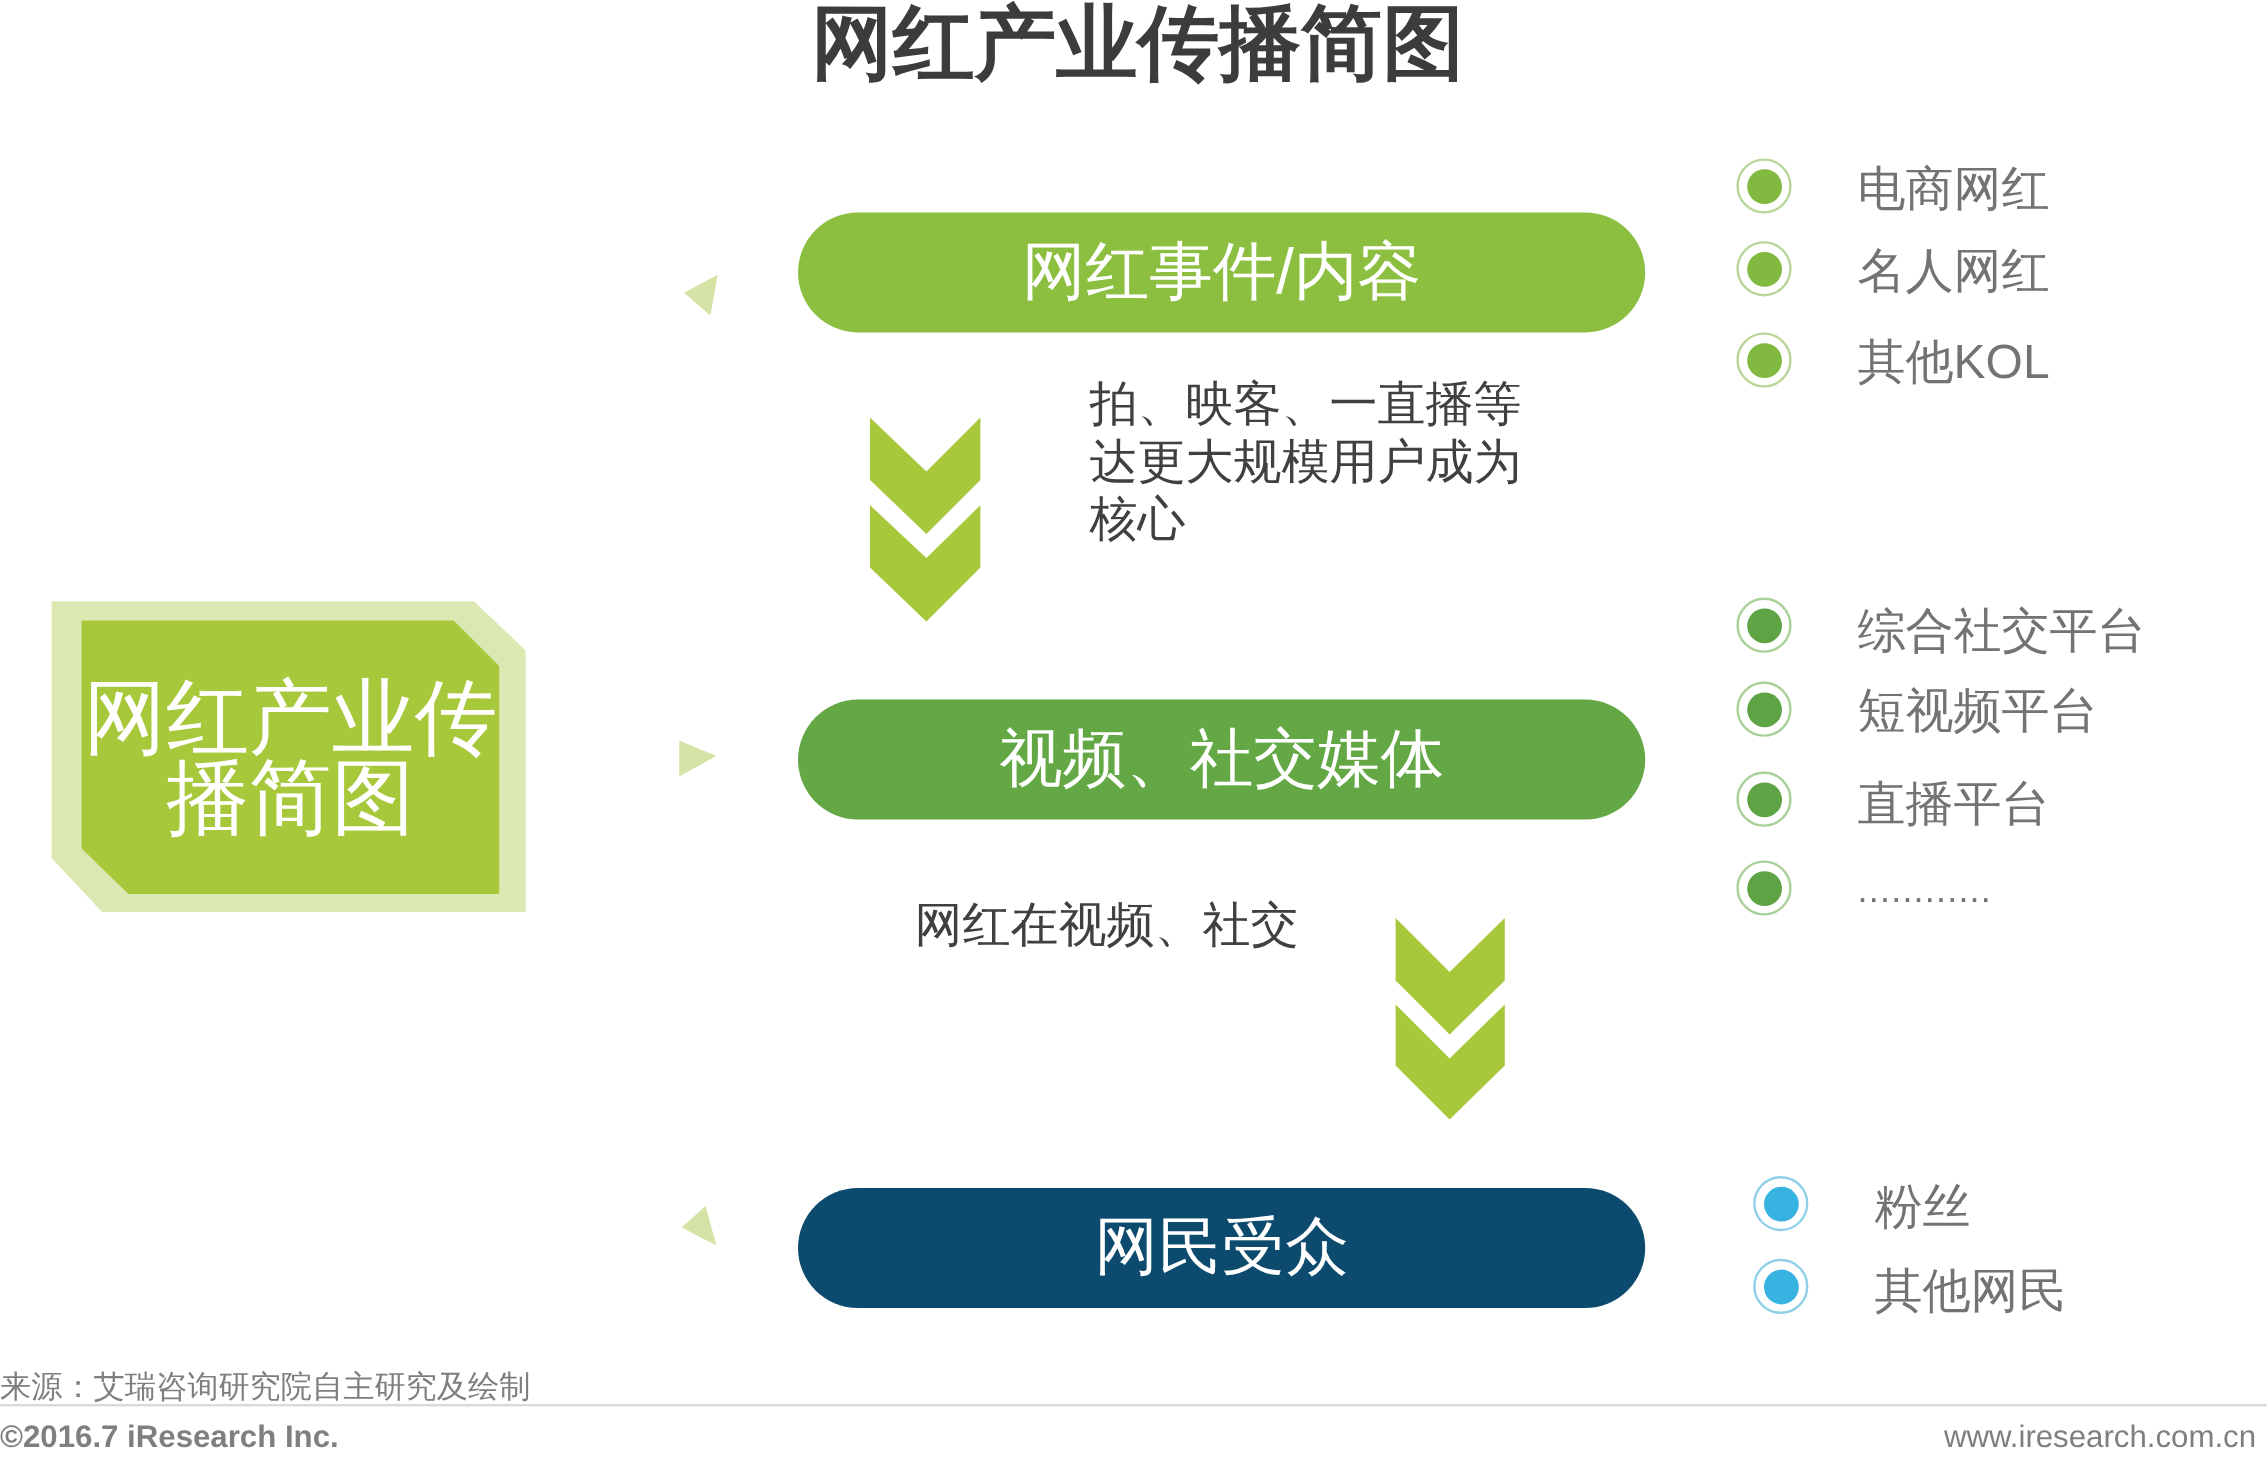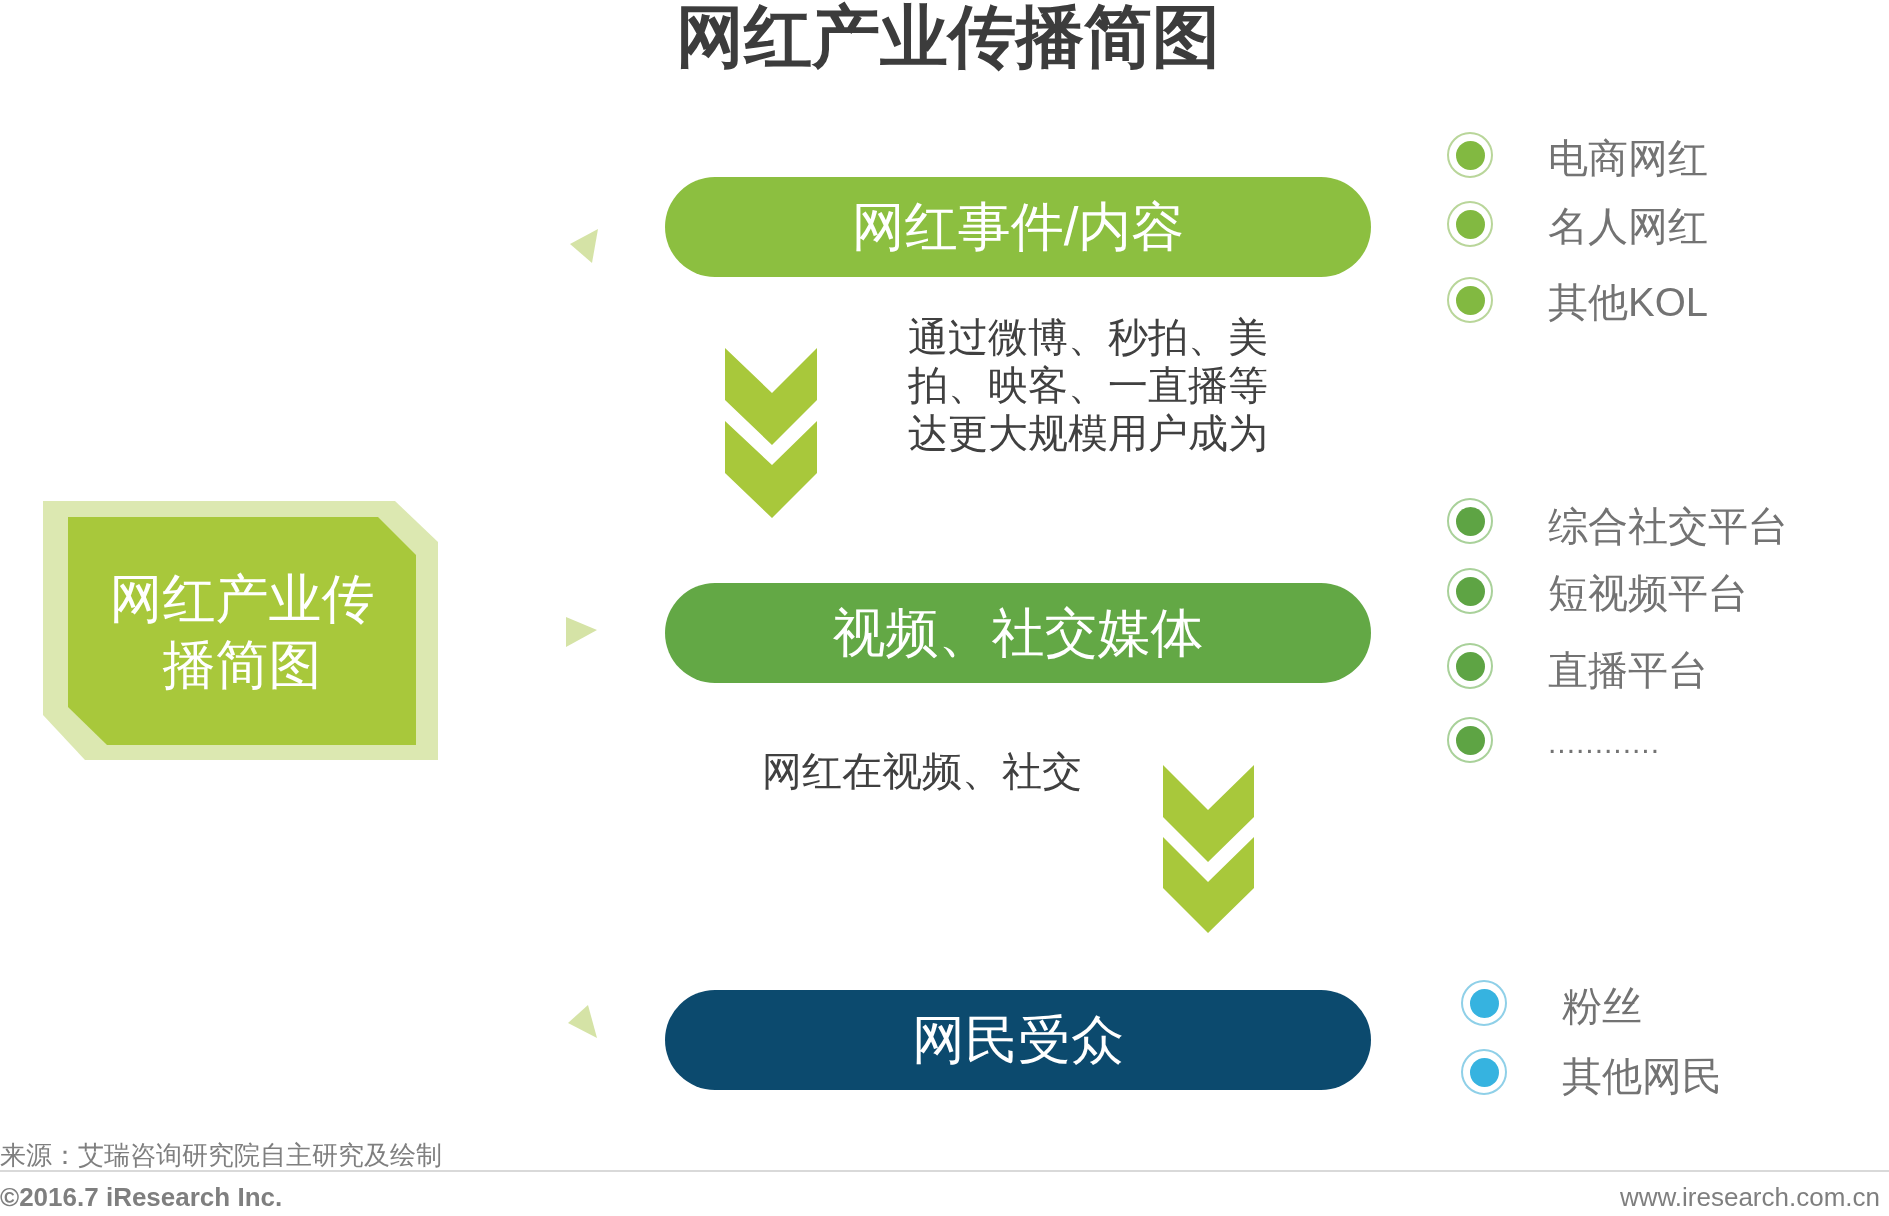--- a/index.html
+++ b/index.html
@@ -11,21 +11,21 @@
   #shapes { position: absolute; left: 0; top: 0; width: 1889px; height: 1216px; }
 
   .title {
     left: 0; top: -2px; width: 1896px; text-align: center;
     font-size: 68px; line-height: 76px; font-weight: bold; color: #3c3c3c;
     letter-spacing: 0px;
   }
 
   .left-box-text {
     left: 68px; top: 566px; width: 348px; text-align: center;
-    font-size: 53px; line-height: 66px; color: #ffffff;
+    font-size: 69px; line-height: 66px; color: #ffffff;
   }
   .left-box-text div { white-space: nowrap; }
 
   .pill {
     left: 665px; width: 706px; height: 100px; border-radius: 50px;
     display: flex; align-items: center; justify-content: center;
   }
   .pill span { color: #ffffff; font-size: 53px; line-height: 100px; white-space: nowrap; }
   .pill-1 { top: 177px; background: #8cbf40; }
   .pill-2 { top: 583px; background: #63a845; }
@@ -94,23 +94,23 @@
   <span>网红事件/内容</span>
 </div>
 <div class="abs pill pill-2" style="background: rgb(99, 168, 69);">
   <span>视频、社交媒体</span>
 </div>
 <div class="abs pill pill-3" style="background: #0c4a6e;">
   <span>网民受众</span>
 </div>
 
 <div class="abs desc desc-1">
-  <div>通过微博、秒拍、美</div>
   <div>拍、映客、一直播等</div>
   <div>达更大规模用户成为</div>
+  <div>核心</div>
 </div>
 <div class="abs desc desc-2">
   <div>网红在视频、社交</div>
 </div>
 
 <div class="list-1">
   <div class="abs row" style="left:0;top:132px;">
     <div class="bullet-wrap">
         <div class="ring" style="border-color: rgb(185, 214, 154);">
           <div class="dot" style="background: rgb(130, 185, 65);"></div>

